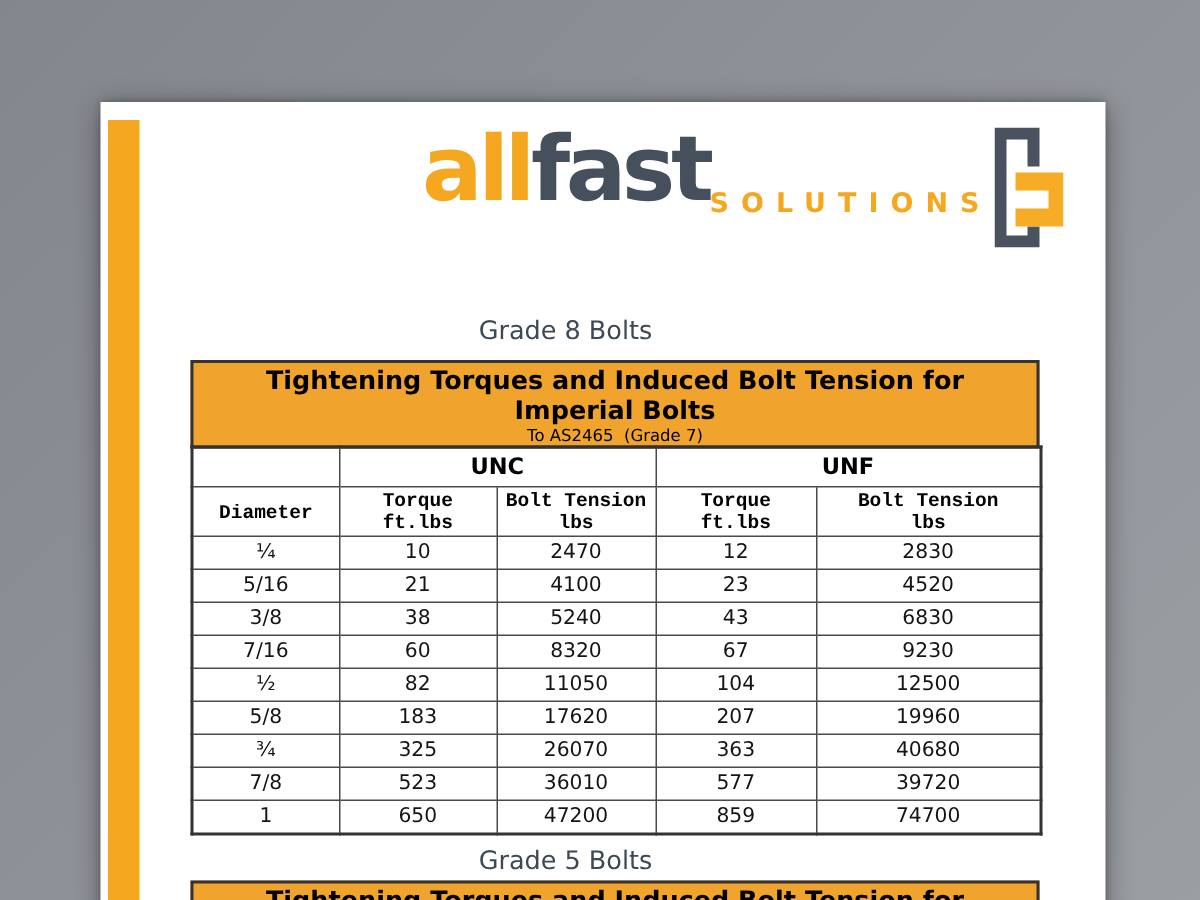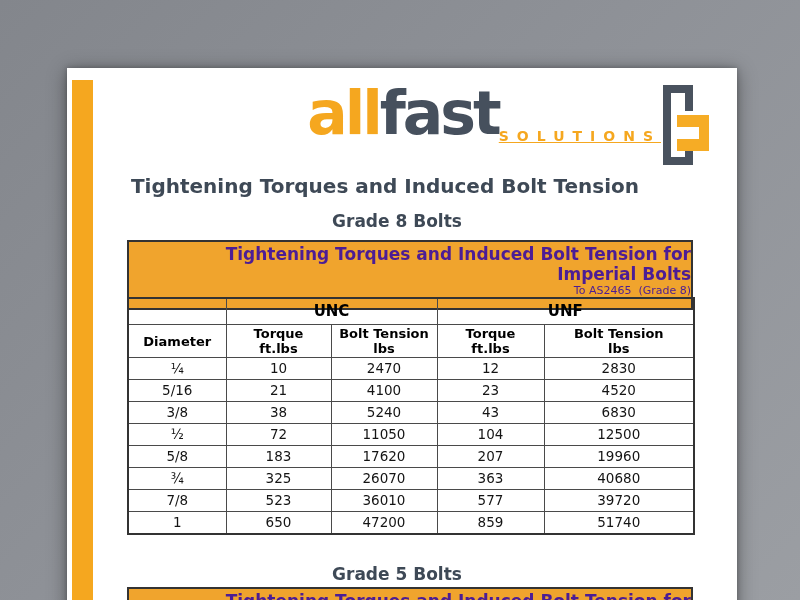--- a/index.html
+++ b/index.html
@@ -26,84 +26,83 @@
     position:absolute;left:5px;top:12px;width:21px;height:648px;
     background:var(--orange);
   }
   
   .logo{position:absolute;top:14px;right:28px;display:flex;align-items:flex-start;}
   .logo-text{display:flex;align-items:flex-end;}
   .wordmark{font-weight:bold;font-size:60px;line-height:62px;letter-spacing:-3px;white-space:nowrap;}
   .wordmark .w1{color:var(--orange);}
   .wordmark .w2{color:var(--slate);}
   .solutions{
-    color:var(--orange);font-weight:bold;font-size:14px;line-height:16px;
-    letter-spacing:8px;margin-right:-5px;margin-top:1px;white-space:nowrap;text-decoration:underline;
+    color:var(--orange);font-weight:bold;font-size:18px;line-height:16px;
+    letter-spacing:8px;margin-right:-5px;margin-top:1px;white-space:nowrap;
   }
   .logo-icon{width:46px;height:80px;margin-left:7px;margin-top:3px;}
   
   .doc-title{
     position:absolute;top:106px;left:8px;width:620px;margin:0;
     text-align:center;font-size:20px;line-height:24px;font-weight:bold;color:var(--title);
   }
   .grade-heading{
-    position:absolute;left:20px;width:620px;margin:0;
-    text-align:center;font-size:17px;line-height:21px;font-weight:bold;color:var(--title);
+    position:absolute;left:0;width:620px;margin:0;
+    text-align:center;font-size:17px;line-height:21px;font-weight:normal;color:var(--title);
   }
   .grade8-pos{top:143px;}
   .grade5-pos{top:496px;}
   
   .band{
-    position:absolute;left:60px;width:566px;height:70px;
+    position:absolute;left:60px;width:566px;height:59px;
     background:var(--band-orange);border:2px solid var(--border-dark);
-    text-align:right;color:#4c1d95;overflow:hidden;
+    text-align:center;color:#000000;overflow:hidden;
   }
   .band1-pos{top:172px;}
   .band2-pos{top:519px;}
   .band-l1,.band-l2{font-weight:bold;font-size:17px;line-height:20px;}
   .band-l1{margin-top:2px;}
   .band-sub{font-size:11px;line-height:13px;white-space:pre;}
   
   table.torque{
     position:absolute;left:60px;top:229px;width:566px;
     border-collapse:collapse;table-layout:fixed;
     border:2px solid var(--border-dark);
     color:#141414;
   }
   table.torque th,table.torque td{border:1px solid var(--border-in);padding:0;text-align:center;}
   tr.group-row th{height:25px;font-size:15px;line-height:25px;font-weight:bold;color:#000;text-align:center;}
-  tr.colhead-row th{height:33px;font-size:13px;line-height:15px;font-weight:bold;color:#000;vertical-align:middle;}
+  tr.colhead-row th{height:33px;font-size:13px;line-height:15px;font-weight:bold;color:#000;vertical-align:middle;font-family:Liberation Mono, monospace;}
   table.torque td{height:21px;font-size:13.5px;line-height:21px;font-weight:normal;}
 </style>
 </head>
 <body>
 
 <div class="page">
 
   <div class="accent-bar"></div>
 
   <div class="logo">
     <div class="logo-text">
       <div class="wordmark"><span class="w1">all</span><span class="w2">fast</span></div>
       <div class="solutions">SOLUTIONS</div>
     </div>
     <svg class="logo-icon" viewBox="0 0 46 80" xmlns="http://www.w3.org/2000/svg">
       <path fill="#49525E" d="M0,0 H30 V26 H22 V8 H8 V72 H22 V66 H30 V80 H0 Z"></path>
       <path fill="#F6AC25" d="M14,30 H46 V66 H14 V54 H36 V42 H14 Z"></path>
     </svg>
   </div>
 
-  <h1 class="doc-title">Tightening Torques and Induced Bolt Tension</h1>
 
   <h2 class="grade-heading grade8-pos">Grade 8 Bolts</h2>
 
   <div class="band band1-pos">
     <div class="band-l1">Tightening Torques and Induced Bolt Tension for</div>
     <div class="band-l2">Imperial Bolts</div>
-    <div class="band-sub">To AS2465  (Grade 8)</div>
+    <div class="band-sub">To AS2465  (Grade 7)</div>
   </div>
 
   <table class="torque">
     <colgroup>
       <col style="width:98px">
         <col style="width:105px">
         <col style="width:106px">
         <col style="width:107px">
         <col style="width:150px">
     </colgroup>
@@ -137,22 +136,29 @@
           <td>4520</td>
         </tr>
         <tr>
           <td>3/8</td>
           <td>38</td>
           <td>5240</td>
           <td>43</td>
           <td>6830</td>
         </tr>
         <tr>
+          <td>7/16</td>
+          <td>60</td>
+          <td>8320</td>
+          <td>67</td>
+          <td>9230</td>
+        </tr>
+        <tr>
           <td>½</td>
-          <td>72</td>
+          <td>82</td>
           <td>11050</td>
           <td>104</td>
           <td>12500</td>
         </tr>
         <tr>
           <td>5/8</td>
           <td>183</td>
           <td>17620</td>
           <td>207</td>
           <td>19960</td>
@@ -169,21 +175,21 @@
           <td>523</td>
           <td>36010</td>
           <td>577</td>
           <td>39720</td>
         </tr>
         <tr>
           <td>1</td>
           <td>650</td>
           <td>47200</td>
           <td>859</td>
-          <td>51740</td>
+          <td>74700</td>
         </tr>
       </tbody>
   </table>
 
   <h2 class="grade-heading grade5-pos">Grade 5 Bolts</h2>
 
   <div class="band band2-pos">
     <div class="band-l1">Tightening Torques and Induced Bolt Tension for</div>
   </div>
 

